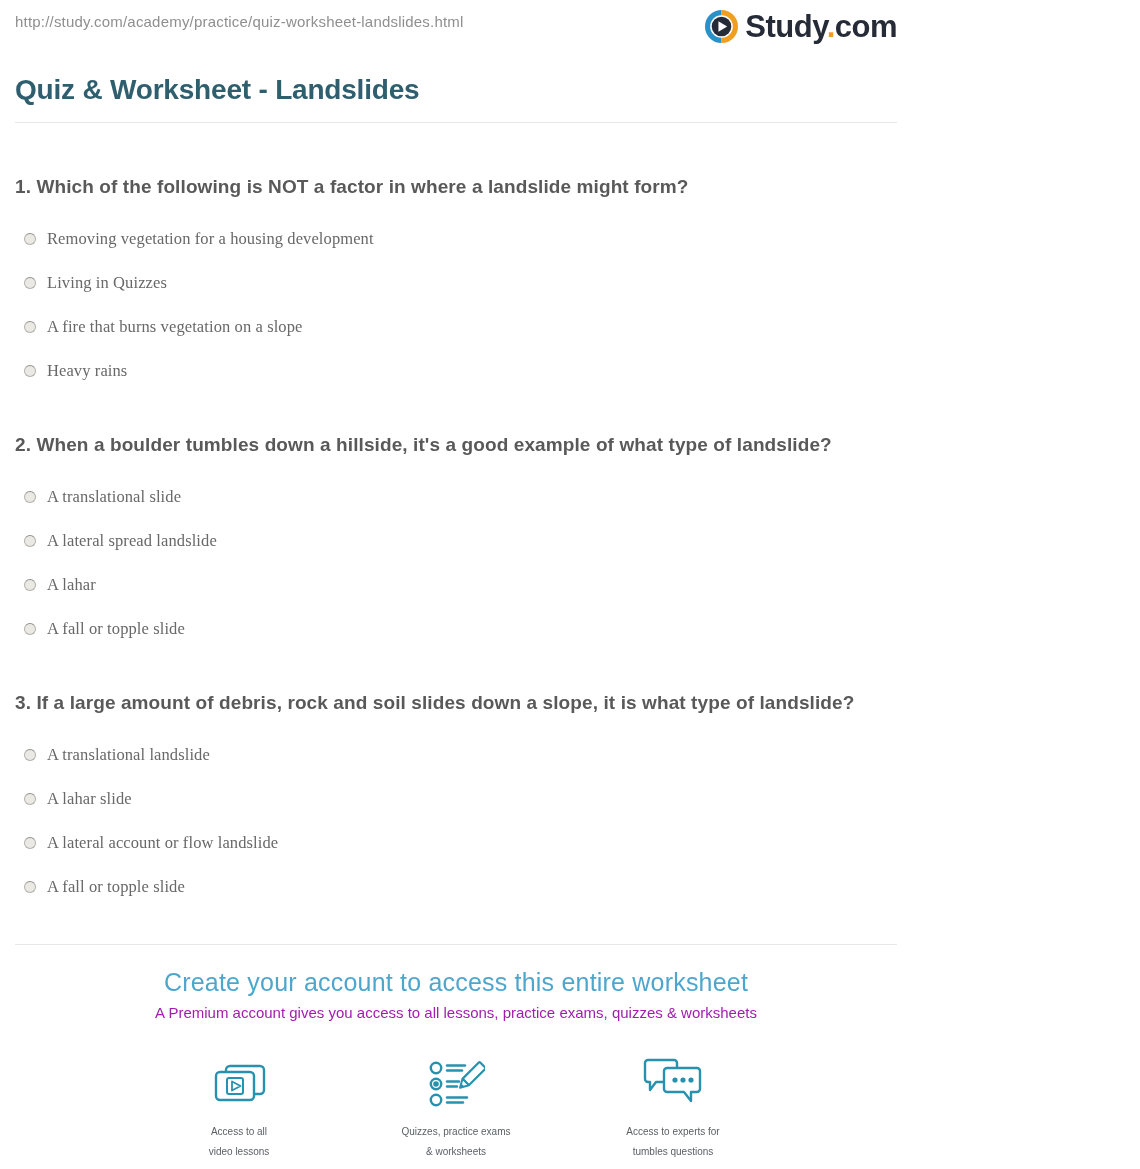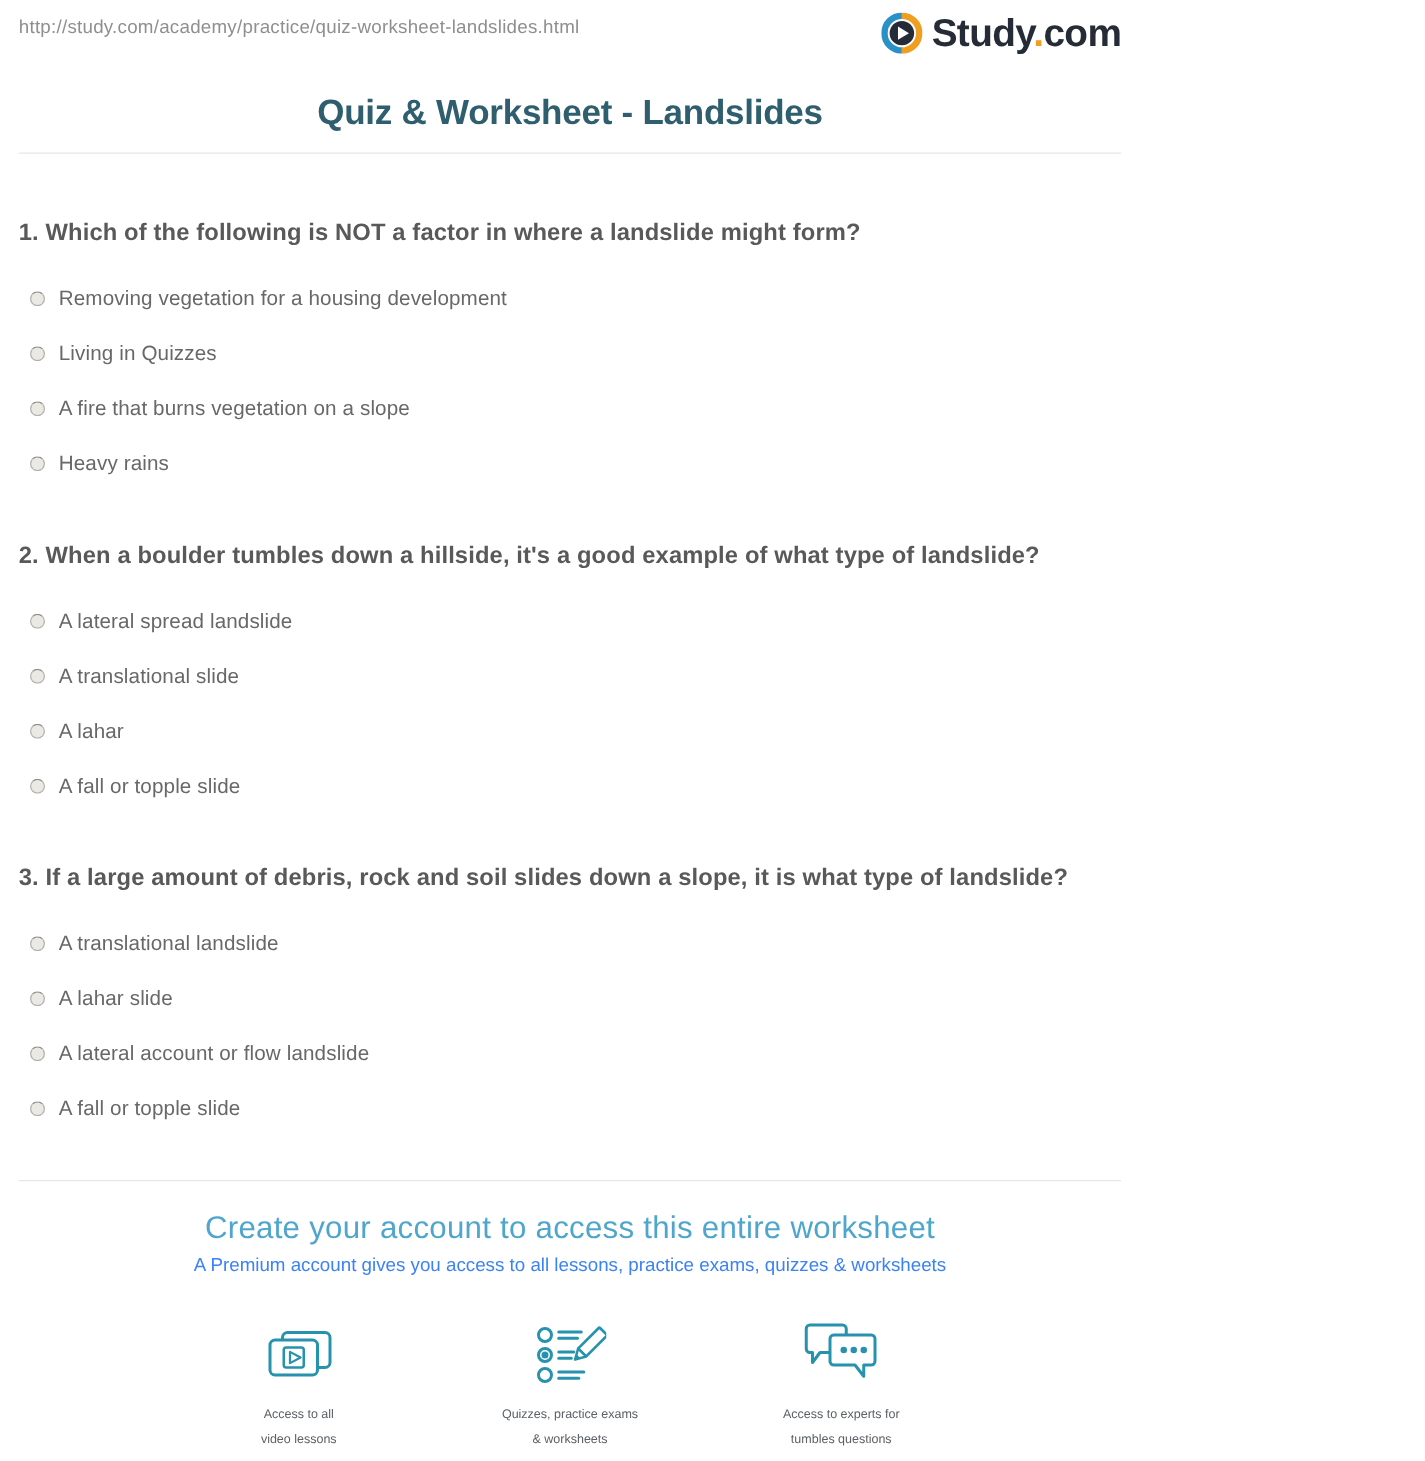--- a/index.html
+++ b/index.html
@@ -37,21 +37,20 @@
   }
   .logo-dot { color: #f09e1f; }
 
   
   .page-title {
     margin-top: 16px;
     font-size: 28px;
     font-weight: 700;
     color: #2f5f6f;
     letter-spacing: -0.2px;
-    text-align: center;
   }
   .divider {
     border: none;
     border-top: 1px solid #e7e7e7;
     margin-top: 16px;
   }
 
   
   .question-block h2 {
     font-size: 19px;
@@ -62,20 +61,21 @@
     letter-spacing: 0.1px;
   }
   .question-block:first-of-type h2 { margin-top: 33px; }
   .option {
     display: flex;
     align-items: center;
     height: 20px;
     margin-bottom: 24px;
     margin-left: 9px;
     cursor: pointer;
+    font-family: Liberation Serif, serif;
   }
   .radio {
     width: 12px;
     height: 12px;
     border-radius: 50%;
     background: #ebe9e4;
     border: 1px solid #b3b1ac;
     border-top-color: #908e89;
     flex: 0 0 12px;
     margin-right: 11px;
@@ -92,21 +92,21 @@
   .cta-title {
     margin-top: 23px;
     font-size: 25px;
     font-weight: 400;
     color: #4fa6cd;
     letter-spacing: 0.2px;
   }
   .cta-subtitle {
     margin-top: 7px;
     font-size: 15px;
-    color: #3b82f6;
+    color: #a21caf;
   }
   .features {
     display: flex;
     justify-content: center;
     margin-top: 34px;
     gap: 0;
   }
   .feature {
     width: 217px;
     display: flex;
@@ -163,25 +163,25 @@
     <div class="option">
       <span class="radio"></span>
       <span class="option-label">Heavy rains</span>
     </div>
   </div>
 
   <div class="question-block">
     <h2>2. When a boulder tumbles down a hillside, it's a good example of what type of landslide?</h2>
     <div class="option">
       <span class="radio"></span>
+      <span class="option-label">A translational slide</span>
+    </div>
+    <div class="option">
+      <span class="radio"></span>
       <span class="option-label">A lateral spread landslide</span>
-    </div>
-    <div class="option">
-      <span class="radio"></span>
-      <span class="option-label">A translational slide</span>
     </div>
     <div class="option">
       <span class="radio"></span>
       <span class="option-label">A lahar</span>
     </div>
     <div class="option">
       <span class="radio"></span>
       <span class="option-label">A fall or topple slide</span>
     </div>
   </div>

